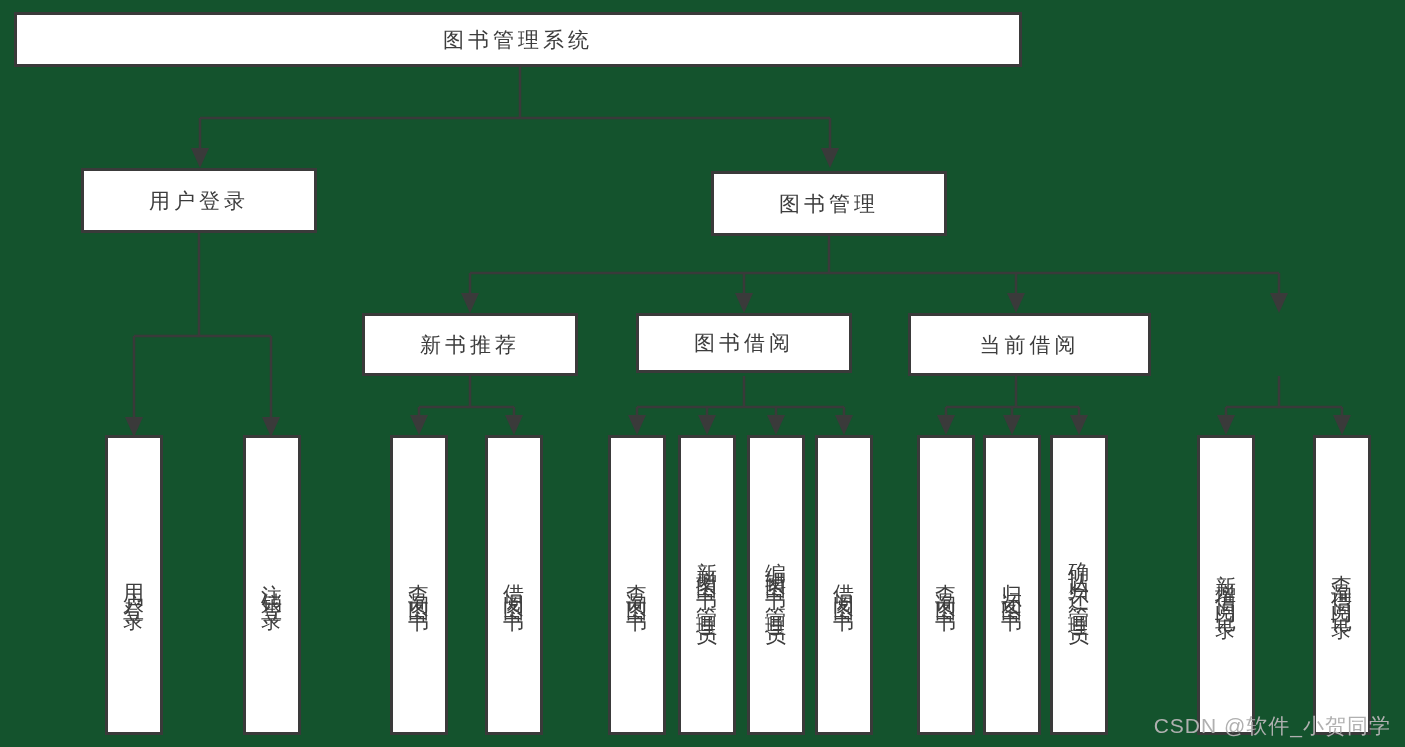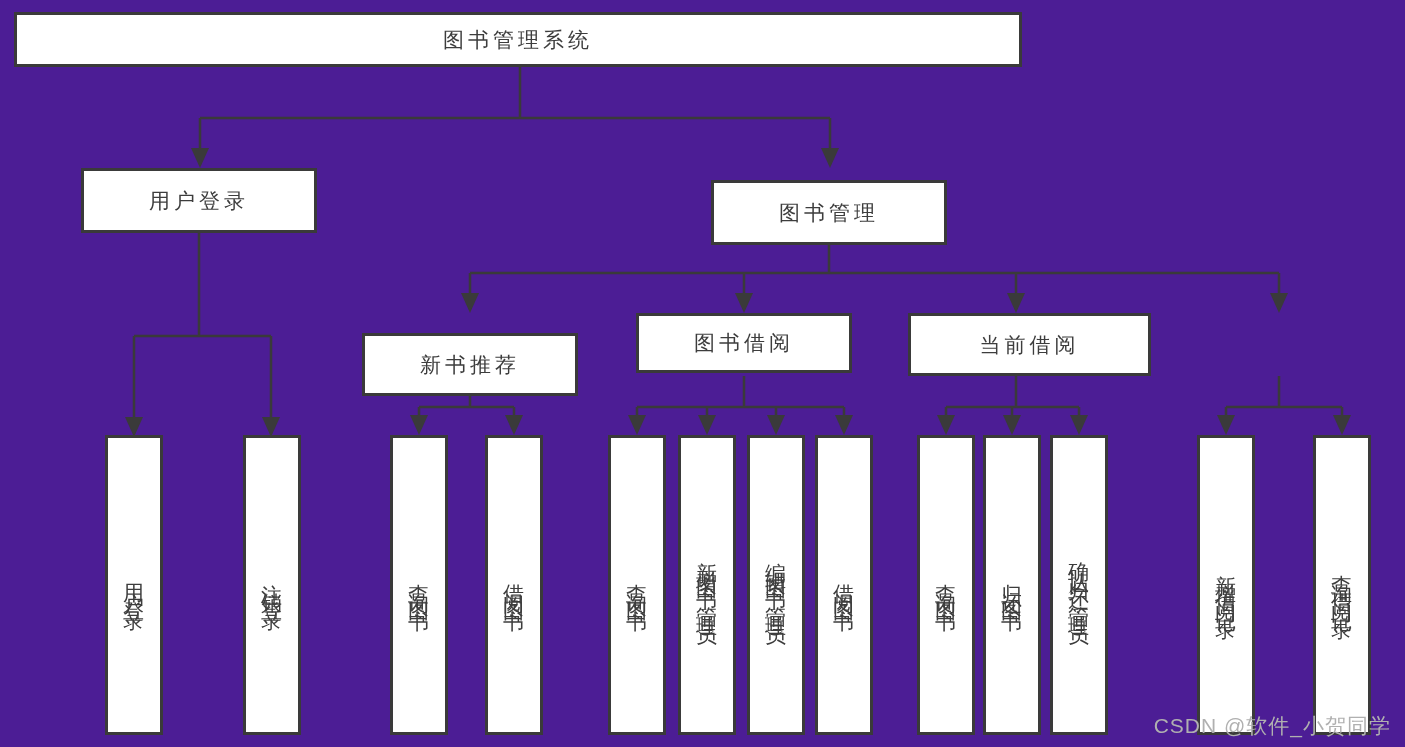--- a/index.html
+++ b/index.html
@@ -1,20 +1,20 @@
 <!DOCTYPE html>
 <html><head>
 <meta charset="utf-8">
 <style>
   html, body { margin: 0; padding: 0; background: #ffffff; }
   .stage {
     position: relative;
     width: 1405px;
     height: 747px;
-    background: #4c1d95;
+    background: #14532d;
     overflow: hidden;
     font-family: "Liberation Sans", "DejaVu Sans", sans-serif;
     color: #3d3d3d;
   }
   svg.connectors {
     position: absolute;
     left: 0; top: 0;
     width: 1405px; height: 747px;
     z-index: 1;
   }
@@ -110,25 +110,25 @@
     </g>
   </svg>
 
   <div class="hbox root">
     <span>图书管理系统</span>
   </div>
 
   <div class="hbox" style="left:81px; top:168px; width:236px; height:65px;">
     <span>用户登录</span>
   </div>
-  <div class="hbox" style="left:711px; top:180px; width:236px; height:65px;">
+  <div class="hbox" style="left:711px; top:171px; width:236px; height:65px;">
     <span>图书管理</span>
   </div>
 
-  <div class="hbox" style="left:362px; top:313px; width:216px; height:63px;margin-top:20px;">
+  <div class="hbox" style="left:362px; top:313px; width:216px; height:63px;">
     <span>新书推荐</span>
   </div>
   <div class="hbox" style="left:636px; top:313px; width:216px; height:60px;">
     <span>图书借阅</span>
   </div>
   <div class="hbox" style="left:908px; top:313px; width:243px; height:63px;">
     <span>当前借阅</span>
   </div>
 
   <div class="vbox" style="left:105px;">

